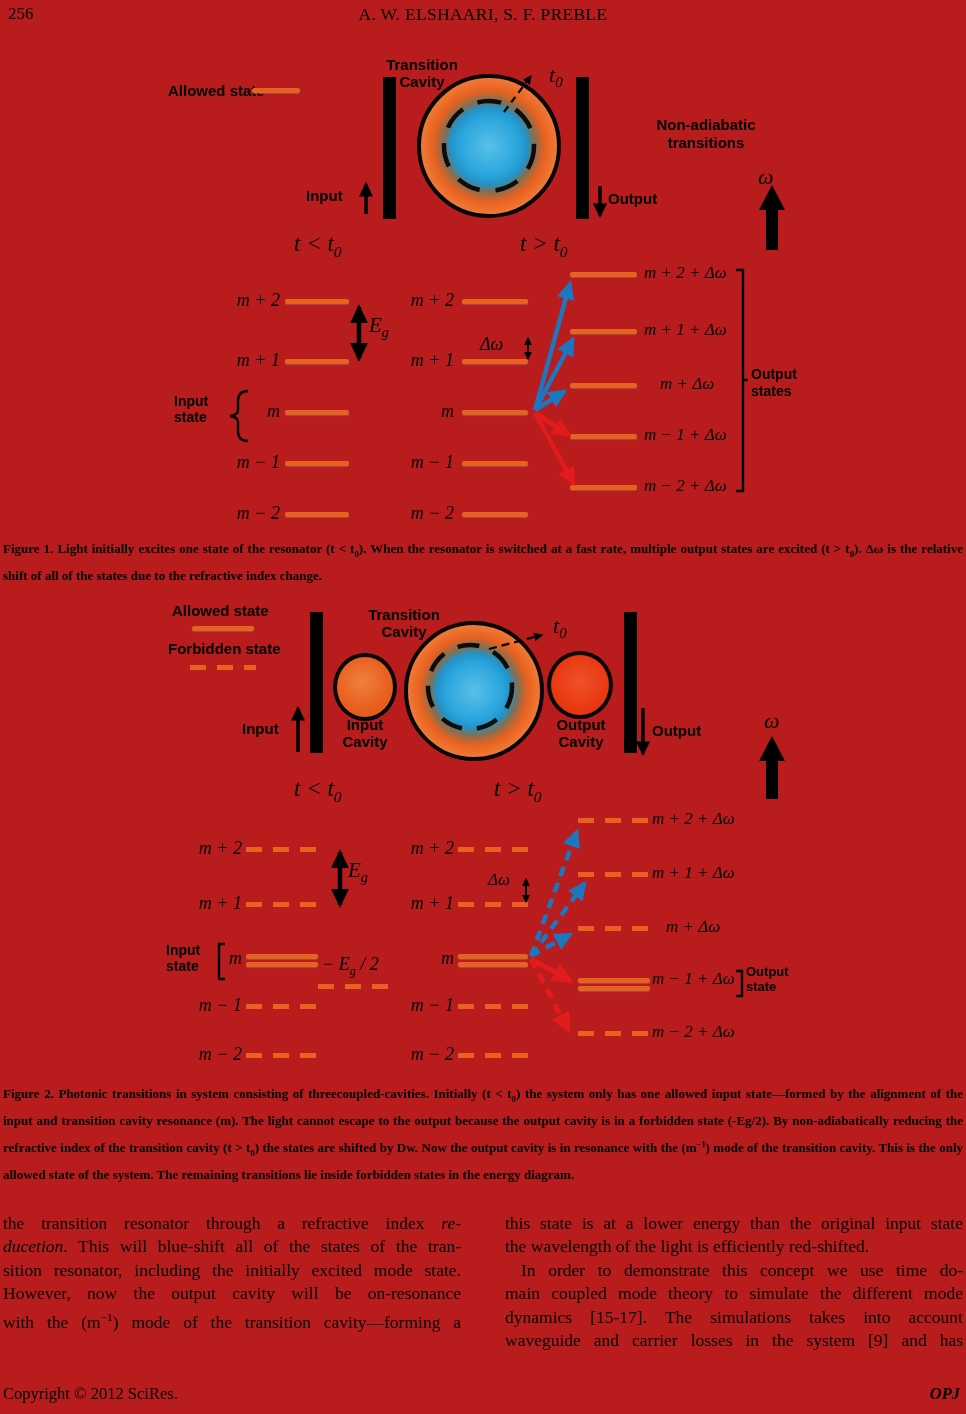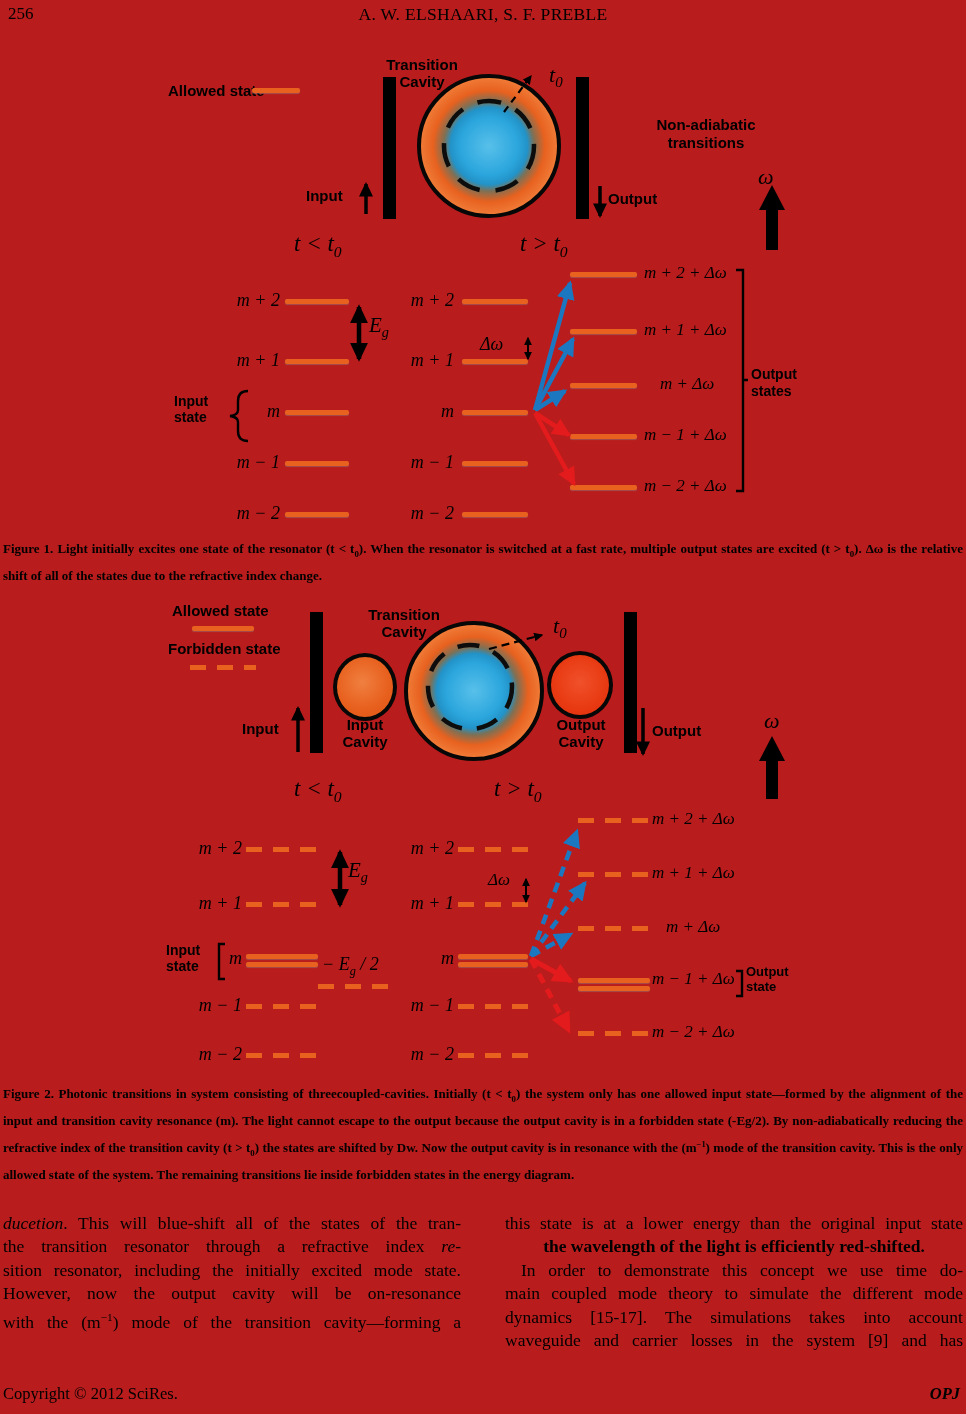--- a/index.html
+++ b/index.html
@@ -13,21 +13,21 @@
   .level{height:5px;background:#e8611f;border-radius:2px;box-shadow:0 1px 1px rgba(140,140,140,.45);}
   .ldash{height:5px;border-radius:0;box-shadow:none;
          background:repeating-linear-gradient(90deg,#e8611f 0 16px,transparent 16px 27px);}
   .bar{background:#000;}
   .lvl-label{font-family:"Liberation Serif",serif;font-style:italic;font-size:18px;text-align:right;}
   .out-label{font-family:"Liberation Serif",serif;font-style:italic;font-size:17px;white-space:nowrap;}
   .caption{font-family:"Liberation Serif",serif;font-weight:bold;font-size:13px;
            text-align:justify;line-height:22.6px;}
   .bl{font-size:17.5px;line-height:23.4px;white-space:normal;}
   .jline{text-align:justify;text-align-last:justify;}
-  .nline{text-align:center;font-weight:bold;}
+  .nline{text-align:left;}
   .indent{text-indent:16px;}
   .circle{border:4px solid #070707;border-radius:50%;}
   .ring1{background:radial-gradient(circle,#58c0ea 0%,#2ba6dd 30%,#2293c8 40%,#7e7055 47%,#e8611f 58%,#f07c38 72%,#e8611f 86%,#e05a1a 100%);}
   .cav-orange{background:radial-gradient(circle at 45% 42%,#f08040 0%,#e8611f 55%,#e25312 100%);}
   .cav-red{background:radial-gradient(circle at 50% 45%,#f0512b 0%,#e83a12 60%,#e32c0c 100%);}
   svg{display:block;}
 </style>
 </head>
 <body>
 
@@ -152,22 +152,22 @@
   <div class="abs out-label" style="left:652px;top:809px;">m + 2 + Δω</div>
   <div class="abs out-label" style="left:652px;top:863px;">m + 1 + Δω</div>
   <div class="abs out-label" style="left:666px;top:917px;">m + Δω</div>
   <div class="abs out-label" style="left:652px;top:969px;">m − 1 + Δω</div>
   <div class="abs out-label" style="left:652px;top:1022px;">m − 2 + Δω</div>
   <div class="abs sans" style="left:746px;top:964px;width:56px;font-size:13px;line-height:15px;">Output state</div>
 
   <div class="abs caption" style="left:3px;top:1083px;width:960px;"><span>Figure 2. Photonic transitions in system consisting of threecoupled-cavities. Initially (t &lt; t</span><sub>0</sub><span>) the system only has one allowed input state—formed by the alignment of the input and transition cavity resonance (m). The light cannot escape to the output because the output cavity is in a forbidden state (-Eg/2). By non-adiabatically reducing the refractive index of the transition cavity (t &gt; t</span><sub>0</sub><span>) the states are shifted by Dw. Now the output cavity is in resonance with the (m</span><sup>−1</sup><span>) mode of the transition cavity. This is the only allowed state of the system. The remaining transitions lie inside forbidden states in the energy diagram.</span></div>
 
   <div class="abs" style="left:3px;top:1212px;width:458px;">
+    <div class="bl jline"><span>the transition resonator through a refractive index </span><i>re-</i></div>
     <div class="bl jline"><i>ducetion</i><span>. This will blue-shift all of the states of the tran-</span></div>
-    <div class="bl jline"><span>the transition resonator through a refractive index </span><i>re-</i></div>
     <div class="bl jline">sition resonator, including the initially excited mode state.</div>
     <div class="bl jline">However, now the output cavity will be on-resonance</div>
     <div class="bl jline"><span>with the (m</span><sup>−1</sup><span>) mode of the transition cavity—forming a</span></div>
   </div>
   <div class="abs" style="left:505px;top:1212px;width:458px;">
     <div class="bl jline">this state is at a lower energy than the original input state</div>
     <div class="bl nline">the wavelength of the light is efficiently red-shifted.</div>
     <div class="bl jline indent">In order to demonstrate this concept we use time do-</div>
     <div class="bl jline">main coupled mode theory to simulate the different mode</div>
     <div class="bl jline">dynamics [15-17]. The simulations takes into account</div>

